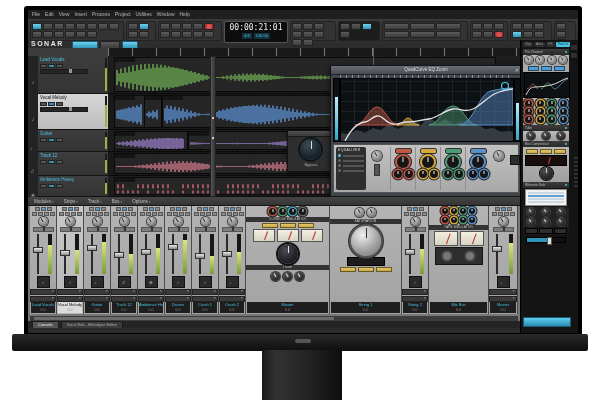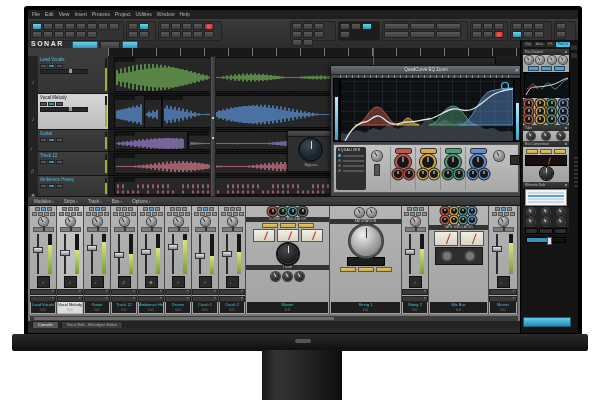--- a/index.html
+++ b/index.html
@@ -225,20 +225,27 @@
             <div class="tbtn"></div>
             <div class="tbtn"></div>
             <div class="tbtn red"></div>
             <div class="tbtn"></div>
             <div class="tbtn"></div>
             <div class="tbtn"></div>
             <div class="tbtn"></div>
             <div class="tbtn"></div>
           </div>
       </div>
+      <div class="abs" id="lcd">
+        <div class="time">00:00:21:01</div>
+        <div class="sub">
+          <span>4/4</span>
+          <span>120.00</span>
+        </div>
+      </div>
       <div class="tmod" style="left:262px;width:44px;">
         <div class="bgrid">
             <div class="tbtn"></div>
             <div class="tbtn"></div>
             <div class="tbtn"></div>
             <div class="tbtn"></div>
             <div class="tbtn"></div>
             <div class="tbtn"></div>
             <div class="tbtn"></div>
             <div class="tbtn"></div>

